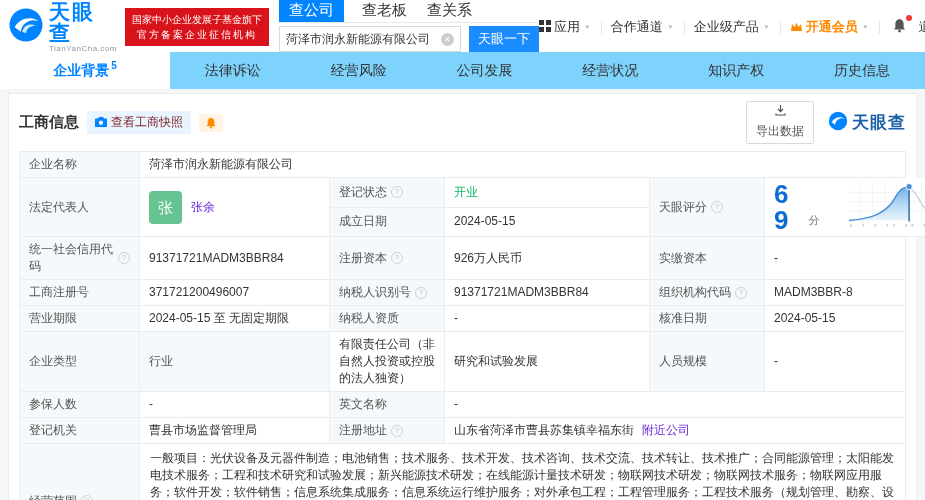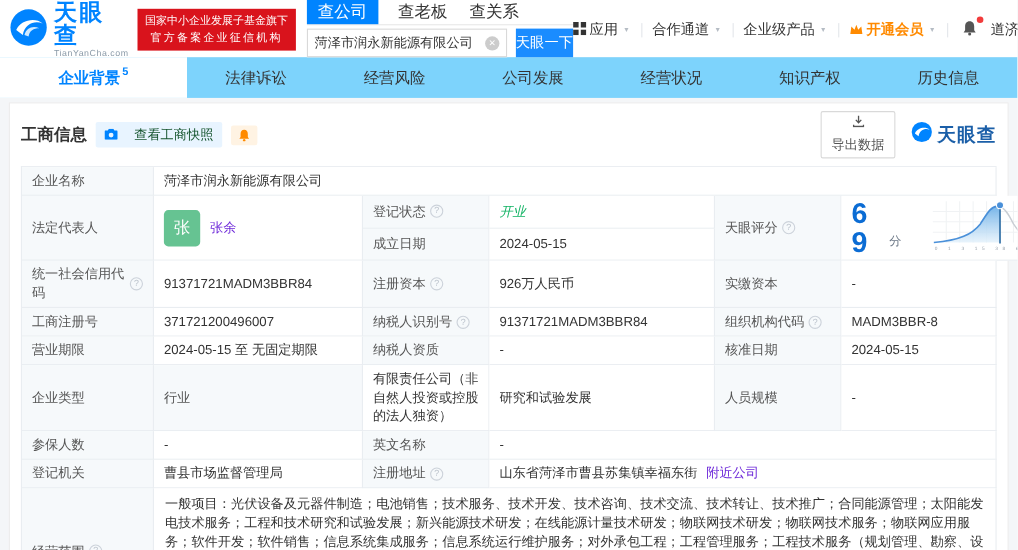--- a/index.html
+++ b/index.html
@@ -19,21 +19,21 @@
   .search-block { width:332px; margin-left:10px; }
   .search-tabs { display:flex; gap:16px; align-items:flex-end; border-bottom:1px solid #e8e8e8; height:21px; font-size:15px; }
   .search-tab { padding:2px 2px; cursor:pointer; color:#333; }
   .search-tab.active { background:#0084ff; color:#fff; padding:2px 10px; }
   .search-row { display:flex; margin-top:3px; height:26px; }
   .search-input-wrap { flex:1; border:1px solid #d9d9d9; display:flex; align-items:center; padding:0 6px; background:#fff; }
   .search-input { border:none; outline:none; flex:1; font-size:12px; color:#333; font-family:inherit; }
   .clear-icon { width:13px; height:13px; border-radius:50%; background:#ccc; color:#fff; font-size:8px;
     line-height:13px; text-align:center; cursor:pointer; flex:0 0 13px; }
   .clear-icon::before { content:"✕"; }
-  .search-btn { width:52px; margin-left:8px; background:#1a8cff; color:#fff; border:none; font-size:13px; cursor:pointer; font-family:inherit; }
+  .search-btn { width:70px; margin-left:8px; background:#1a8cff; color:#fff; border:none; font-size:13px; cursor:pointer; font-family:inherit; }
 
   .top-nav { margin-left:auto; display:flex; align-items:center; gap:9px; font-size:13px; white-space:nowrap; }
   .nav-item { display:flex; align-items:center; gap:3px; cursor:pointer; }
   .caret { color:#b5bcc4; font-size:9px; }
   .caret::before { content:"▼"; transform:scale(.7); display:inline-block; }
   .nav-divider { width:1px; height:13px; background:#e3e6ea; }
   .vip { color:#ff8a00; font-weight:bold; }
   .bell-wrap { position:relative; padding:2px 3px; cursor:pointer; }
   .red-dot { position:absolute; top:-1px; right:-2px; width:6px; height:6px; border-radius:50%; background:#f23c3c; }
 
@@ -41,41 +41,41 @@
   .tabbar { display:flex; height:37px; background:#7dd3fc; }
   .tabbar .tab { flex:1; display:flex; align-items:center; justify-content:center; font-size:14px; color:#333; cursor:pointer; }
   .tabbar .tab.active { flex:1.35; background:#fff; color:#0084ff; font-weight:bold; }
   .tab-count { font-size:10px; color:#0084ff; margin-left:2px; align-self:flex-start; margin-top:8px; }
 
   
   .content { padding:4px 8px 0 8px; }
   .card { background:#fff; border:1px solid #ececec; padding-bottom:8px; }
   .card-head { display:flex; align-items:center; gap:8px; padding:7px 10px; }
   .section-title { font-size:15px; font-weight:bold; color:#333; }
-  .snapshot-btn { display:flex; align-items:center; gap:15px; background:#e8f4ff; color:#14532d;
+  .snapshot-btn { display:flex; align-items:center; gap:4px; background:#e8f4ff; color:#7f1d1d;
     font-size:12px; padding:3px 8px; border-radius:2px; cursor:pointer; }
   .bell-btn { background:#fff3e3; padding:3px 6px; border-radius:2px; cursor:pointer; display:flex; align-items:center; }
   .spacer { flex:1; }
   .export-btn { display:flex; align-items:center; gap:4px; border:1px solid #d9d9d9; background:#fff;
     color:#555; font-size:12px; padding:3px 9px; border-radius:2px; cursor:pointer;flex-direction:column; }
   .watermark { display:flex; align-items:center; gap:4px; margin-left:6px; }
   .watermark-text { font-size:17px; font-weight:bold; color:#1b5fa8; letter-spacing:1px; }
 
   
   .biz-table { margin:0 10px; border-top:1px solid #e9edf1; border-left:1px solid #e9edf1; }
   .trow { display:grid; grid-template-columns:120px 190px 115px 205px 115px 1fr; }
   .cell { padding:4px 9px; font-size:12px; line-height:17px; min-height:26px; display:flex; align-items:center;
     border-right:1px solid #e9edf1; border-bottom:1px solid #e9edf1; word-break:break-all; background:#fff; }
   .lbl { background:#f6f9fb; color:#555; gap:4px; }
   .help { width:12px; height:12px; flex:0 0 12px; border:1px solid #ccd2da; border-radius:50%; color:#b9c0ca;
     font-size:8px; line-height:10px; text-align:center; cursor:pointer; }
   .help::before { content:"?"; }
   .span-rest { grid-column:2 / 7; }
   .span-46 { grid-column:4 / 7; }
-  .green { color:#12b364;font-style:italic; }
+  .green { color:#12b364; }
   .link { color:#6d28d9; cursor:pointer; text-decoration:none; }
   .mid-stack { grid-column:3 / 5; display:grid; grid-template-columns:115px 1fr; grid-auto-rows:1fr; }
   .legal-val { gap:9px; }
   .avatar { width:33px; height:33px; border-radius:4px; background:#66c392; color:#fff; font-size:15px;
     display:flex; align-items:center; justify-content:center; cursor:pointer; flex:0 0 33px; }
   .score-cell { gap:24px; padding:3px 9px; }
   .score-num { font-size:26px; font-weight:bold; color:#0b6cd4; line-height:1; }
   .score-unit { font-size:11px; color:#6a7685; align-self:flex-end; margin:0 2px 4px -4px; }
   .scope-val { display:block; line-height:17px; padding:6px 10px; }
   .blurred { filter:blur(3px); color:#888; user-select:none; }

